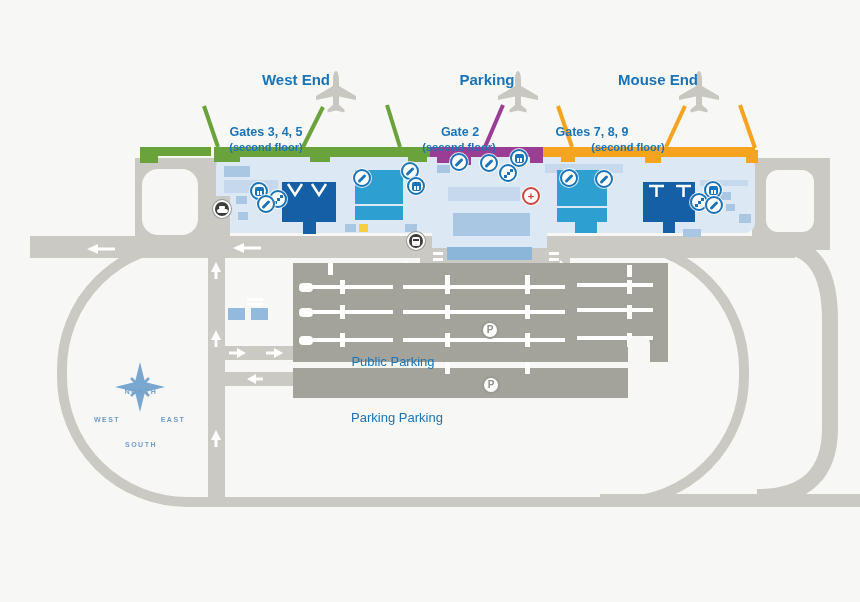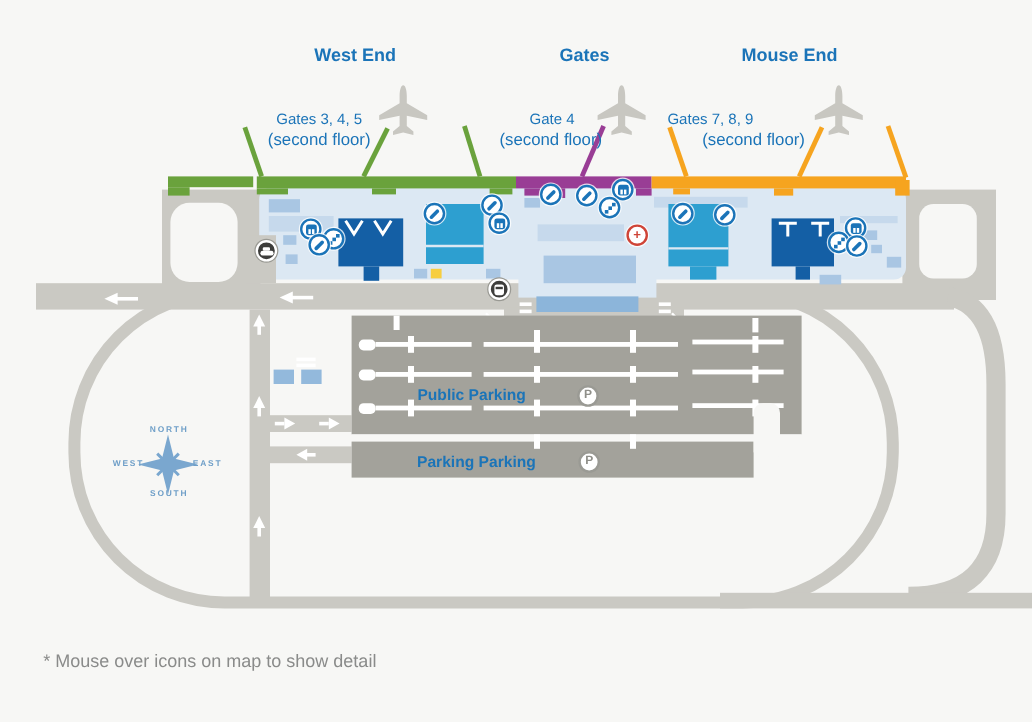--- a/index.html
+++ b/index.html
@@ -1,23 +1,23 @@
 <!DOCTYPE html>
 <html><head>
 <meta charset="utf-8">
 <style>
   html,body{margin:0;padding:0;background:#f7f7f5;}
   #stage{position:relative;width:860px;height:602px;background:#f7f7f5;overflow:hidden;
          font-family:"Liberation Sans",sans-serif;}
   #map-svg{position:absolute;left:0;top:0;}
-  .lbl{position:absolute;transform:translateX(-50%);white-space:nowrap;z-index:3;}
+  .lbl{position:absolute;transform:translateX(-50%);white-space:nowrap;z-index:3;margin-top:33px;}
   .header{font-size:15px;font-weight:600;color:#1b74b8;}
-  .gate-title{font-size:12.5px;font-weight:400;color:#1b74b8;}
-  .gate-sub{font-size:14px;font-weight:400;color:#1b74b8;}
-  .park-lbl{font-size:13px;font-weight:700;color:#1b74b8;}
+  .gate-title{font-size:12.5px;font-weight:700;color:#1b74b8;}
+  .gate-sub{font-size:11px;font-weight:700;color:#1b74b8;}
+  .park-lbl{font-size:13px;font-weight:400;color:#1b74b8;}
   .compass-lbl{font-size:7px;letter-spacing:1.5px;color:#6f9fc8;font-weight:600;}
   .footnote{position:absolute;left:36px;top:543px;font-size:15px;color:#8a8b8a;z-index:3;white-space:nowrap;}
   
   #icon-layer{position:absolute;left:0;top:0;width:100%;height:100%;z-index:4;}
   .map-icon{position:absolute;width:18px;height:18px;border-radius:50%;background:#fff;
             border:2px solid #1b74b8;box-sizing:border-box;display:flex;align-items:center;
             justify-content:center;box-shadow:0 0 0 1px rgba(255,255,255,.8);cursor:pointer;}
   .map-icon.car,.map-icon.bus{background:#3d3d3b;border-color:#fff;box-shadow:0 0 0 1px #9a9a94;}
   .map-icon.first-aid{border-color:#cf4437;}
   .map-icon.parking{border-color:#9a9a94;box-shadow:none;}
@@ -216,39 +216,38 @@
       <use href="#plane-def" transform="translate(699,93)"></use>
     </g>
 
     <g transform="translate(140,387)">
       <path d="M-9,-9 L9,9 M9,-9 L-9,9" stroke="#7aa7cf" stroke-width="2.5"></path>
       <polygon points="0,-25 5,-5 25,0 5,5 0,25 -5,5 -25,0 -5,-5" fill="#7aa7cf"></polygon>
     </g>
   </svg>
 
   <div class="lbl header" style="left:296px;top:38px">West End</div>
-  <div class="lbl header" style="left:487px;top:38px">Gates</div>
+  <div class="lbl header" style="left:487px;top:38px">Parking</div>
   <div class="lbl header" style="left:658px;top:38px">Mouse End</div>
 
   <div class="lbl gate-title" style="left:266px;top:92px">Gates 3, 4, 5</div>
   <div class="lbl gate-sub" style="left:266px;top:108px">(second floor)</div>
-  <div class="lbl gate-title" style="left:460px;top:92px">Gate 4</div>
+  <div class="lbl gate-title" style="left:460px;top:92px">Gate 2</div>
   <div class="lbl gate-sub" style="left:459px;top:108px">(second floor)</div>
   <div class="lbl gate-title" style="left:592px;top:92px">Gates 7, 8, 9</div>
   <div class="lbl gate-sub" style="left:628px;top:108px">(second floor)</div>
 
   <div class="lbl park-lbl" style="left:393px;top:321px">Public Parking</div>
   <div class="lbl park-lbl" style="left:397px;top:377px">Parking Parking</div>
 
   <div class="lbl compass-lbl" style="left:141px;top:355px">NORTH</div>
   <div class="lbl compass-lbl" style="left:141px;top:408px">SOUTH</div>
   <div class="lbl compass-lbl" style="left:107px;top:383px">WEST</div>
   <div class="lbl compass-lbl" style="left:173px;top:383px">EAST</div>
 
-  <div class="footnote">* Mouse over icons on map to show detail</div>
 
   <div id="icon-layer">
       <div class="map-icon elevator" style="left: 250px; top: 182px;">
         <span class="g-elev">
           <i></i>
           <i></i>
         </span>
       </div>
       <div class="map-icon stairs" style="left: 269px; top: 190px;">
         <span class="g-stairs"></span>

